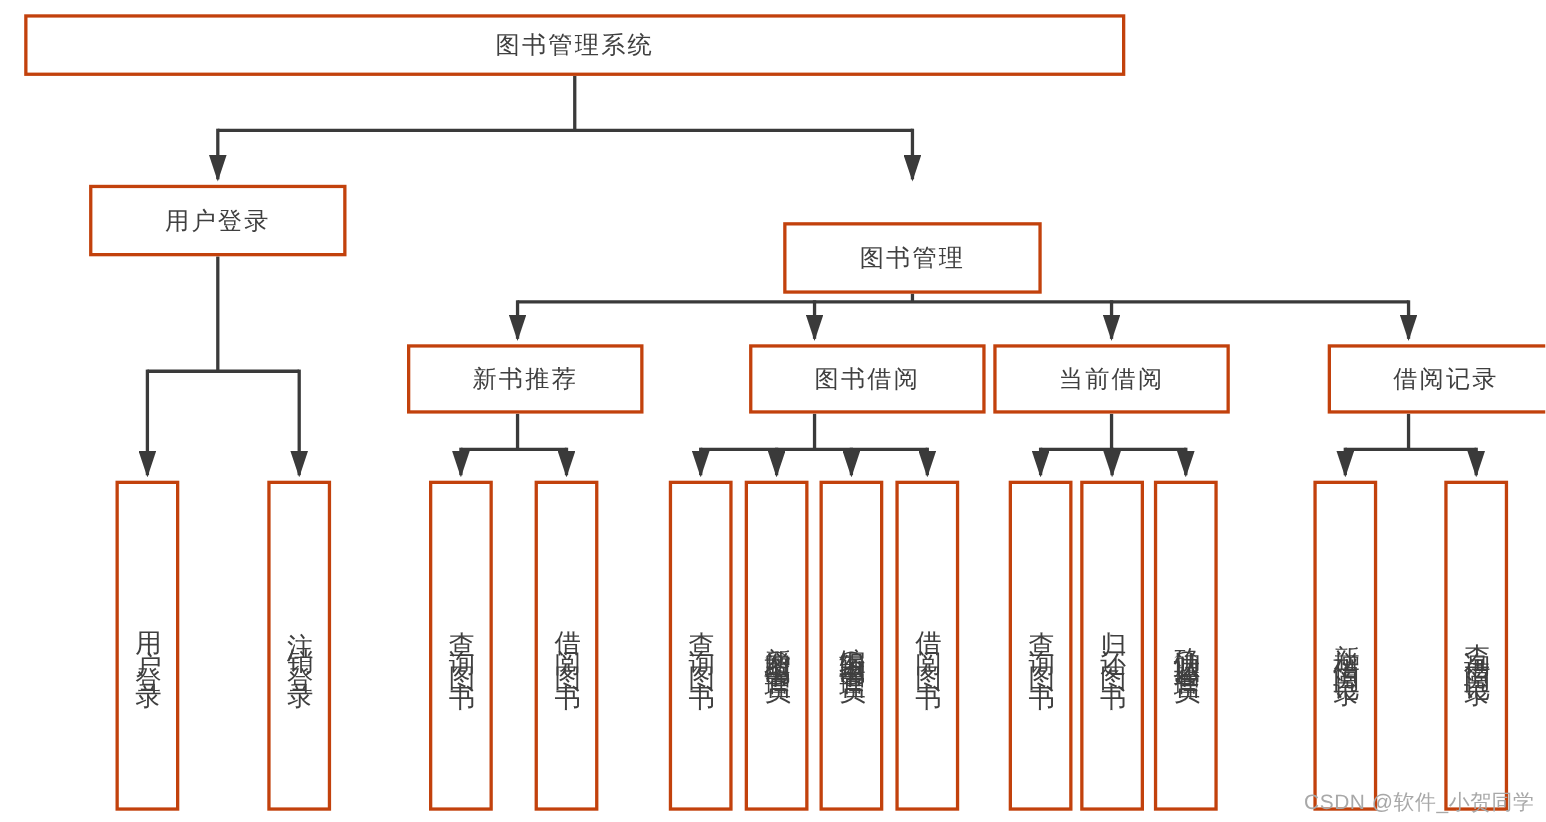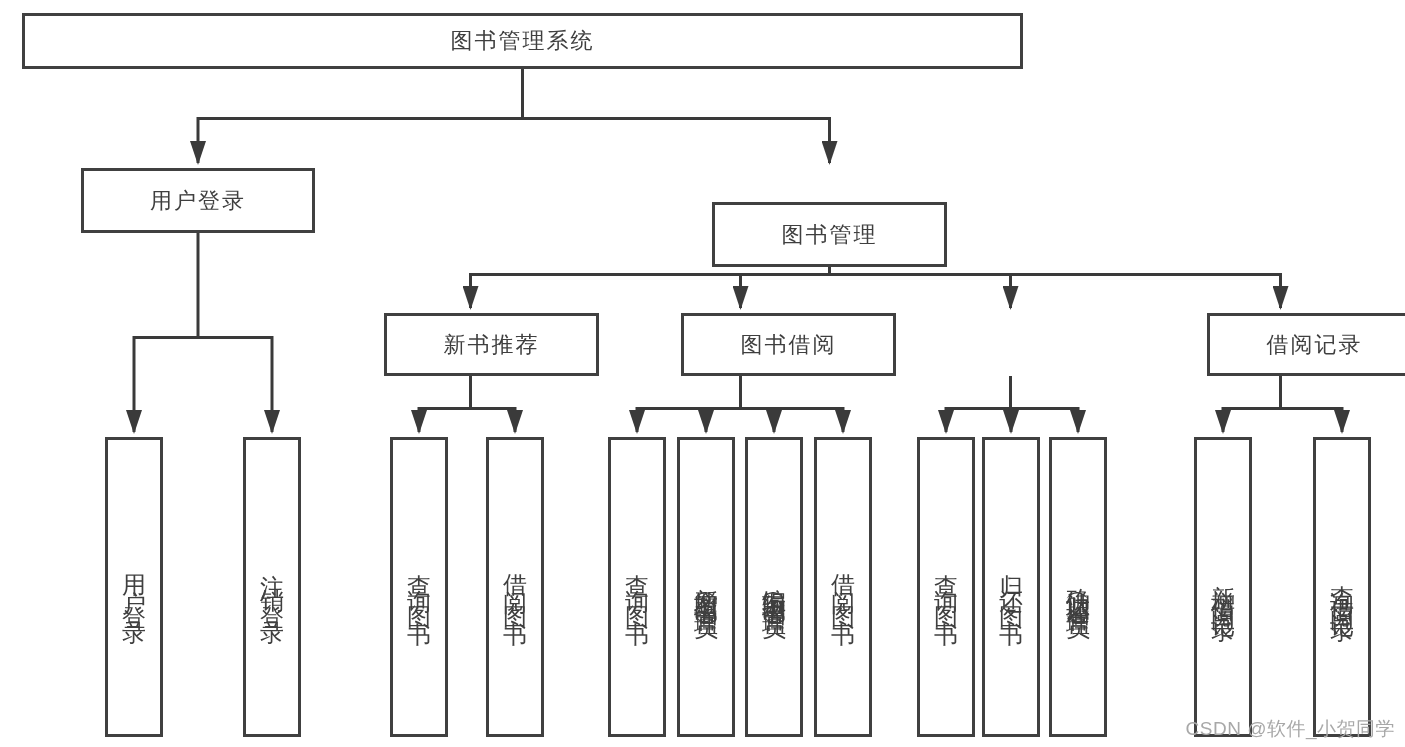--- a/index.html
+++ b/index.html
@@ -6,21 +6,21 @@
   #canvas {
     position: relative;
     width: 1405px;
     height: 747px;
     background: #ffffff;
     font-family: "Liberation Sans", "DejaVu Sans", sans-serif;
     overflow: hidden;
   }
   .node {
     position: absolute;
-    border: 3px solid #404040;
+    border: 3px solid #c2410c;
     background: #ffffff;
     display: flex;
     align-items: center;
     justify-content: center;
     color: #3f3f3f;
     box-sizing: border-box;
   }
   .h-node { font-size: 22px; letter-spacing: 2px; }
   .leaf {
     width: 58px;
@@ -115,25 +115,28 @@
     <span>图书管理系统</span>
   </div>
 
   <div class="node h-node" style="left:81px; top:168px; width:234px; height:65px;">
     <span>用户登录</span>
   </div>
   <div class="node h-node" style="left:712px; top:168px; width:235px; height:65px;margin-top:34px;">
     <span>图书管理</span>
   </div>
 
-  <div class="node h-node" style="left:384px; top:313px; width:215px; height:63px;">
+  <div class="node h-node" style="left:370px; top:313px; width:215px; height:63px;">
     <span>新书推荐</span>
   </div>
   <div class="node h-node" style="left:633px; top:313px; width:215px; height:63px;margin-left:48px;">
     <span>图书借阅</span>
+  </div>
+  <div class="node h-node" style="left:903px; top:313px; width:215px; height:63px;">
+    <span>当前借阅</span>
   </div>
   <div class="node h-node" style="left:1173px; top:313px; width:215px; height:63px;margin-left:34px;">
     <span>借阅记录</span>
   </div>
 
   <div class="node leaf ls-4" style="left:105px;">
     <span>用户登录</span>
   </div>
   <div class="node leaf ls-4" style="left:243px;">
     <span>注销登录</span>

